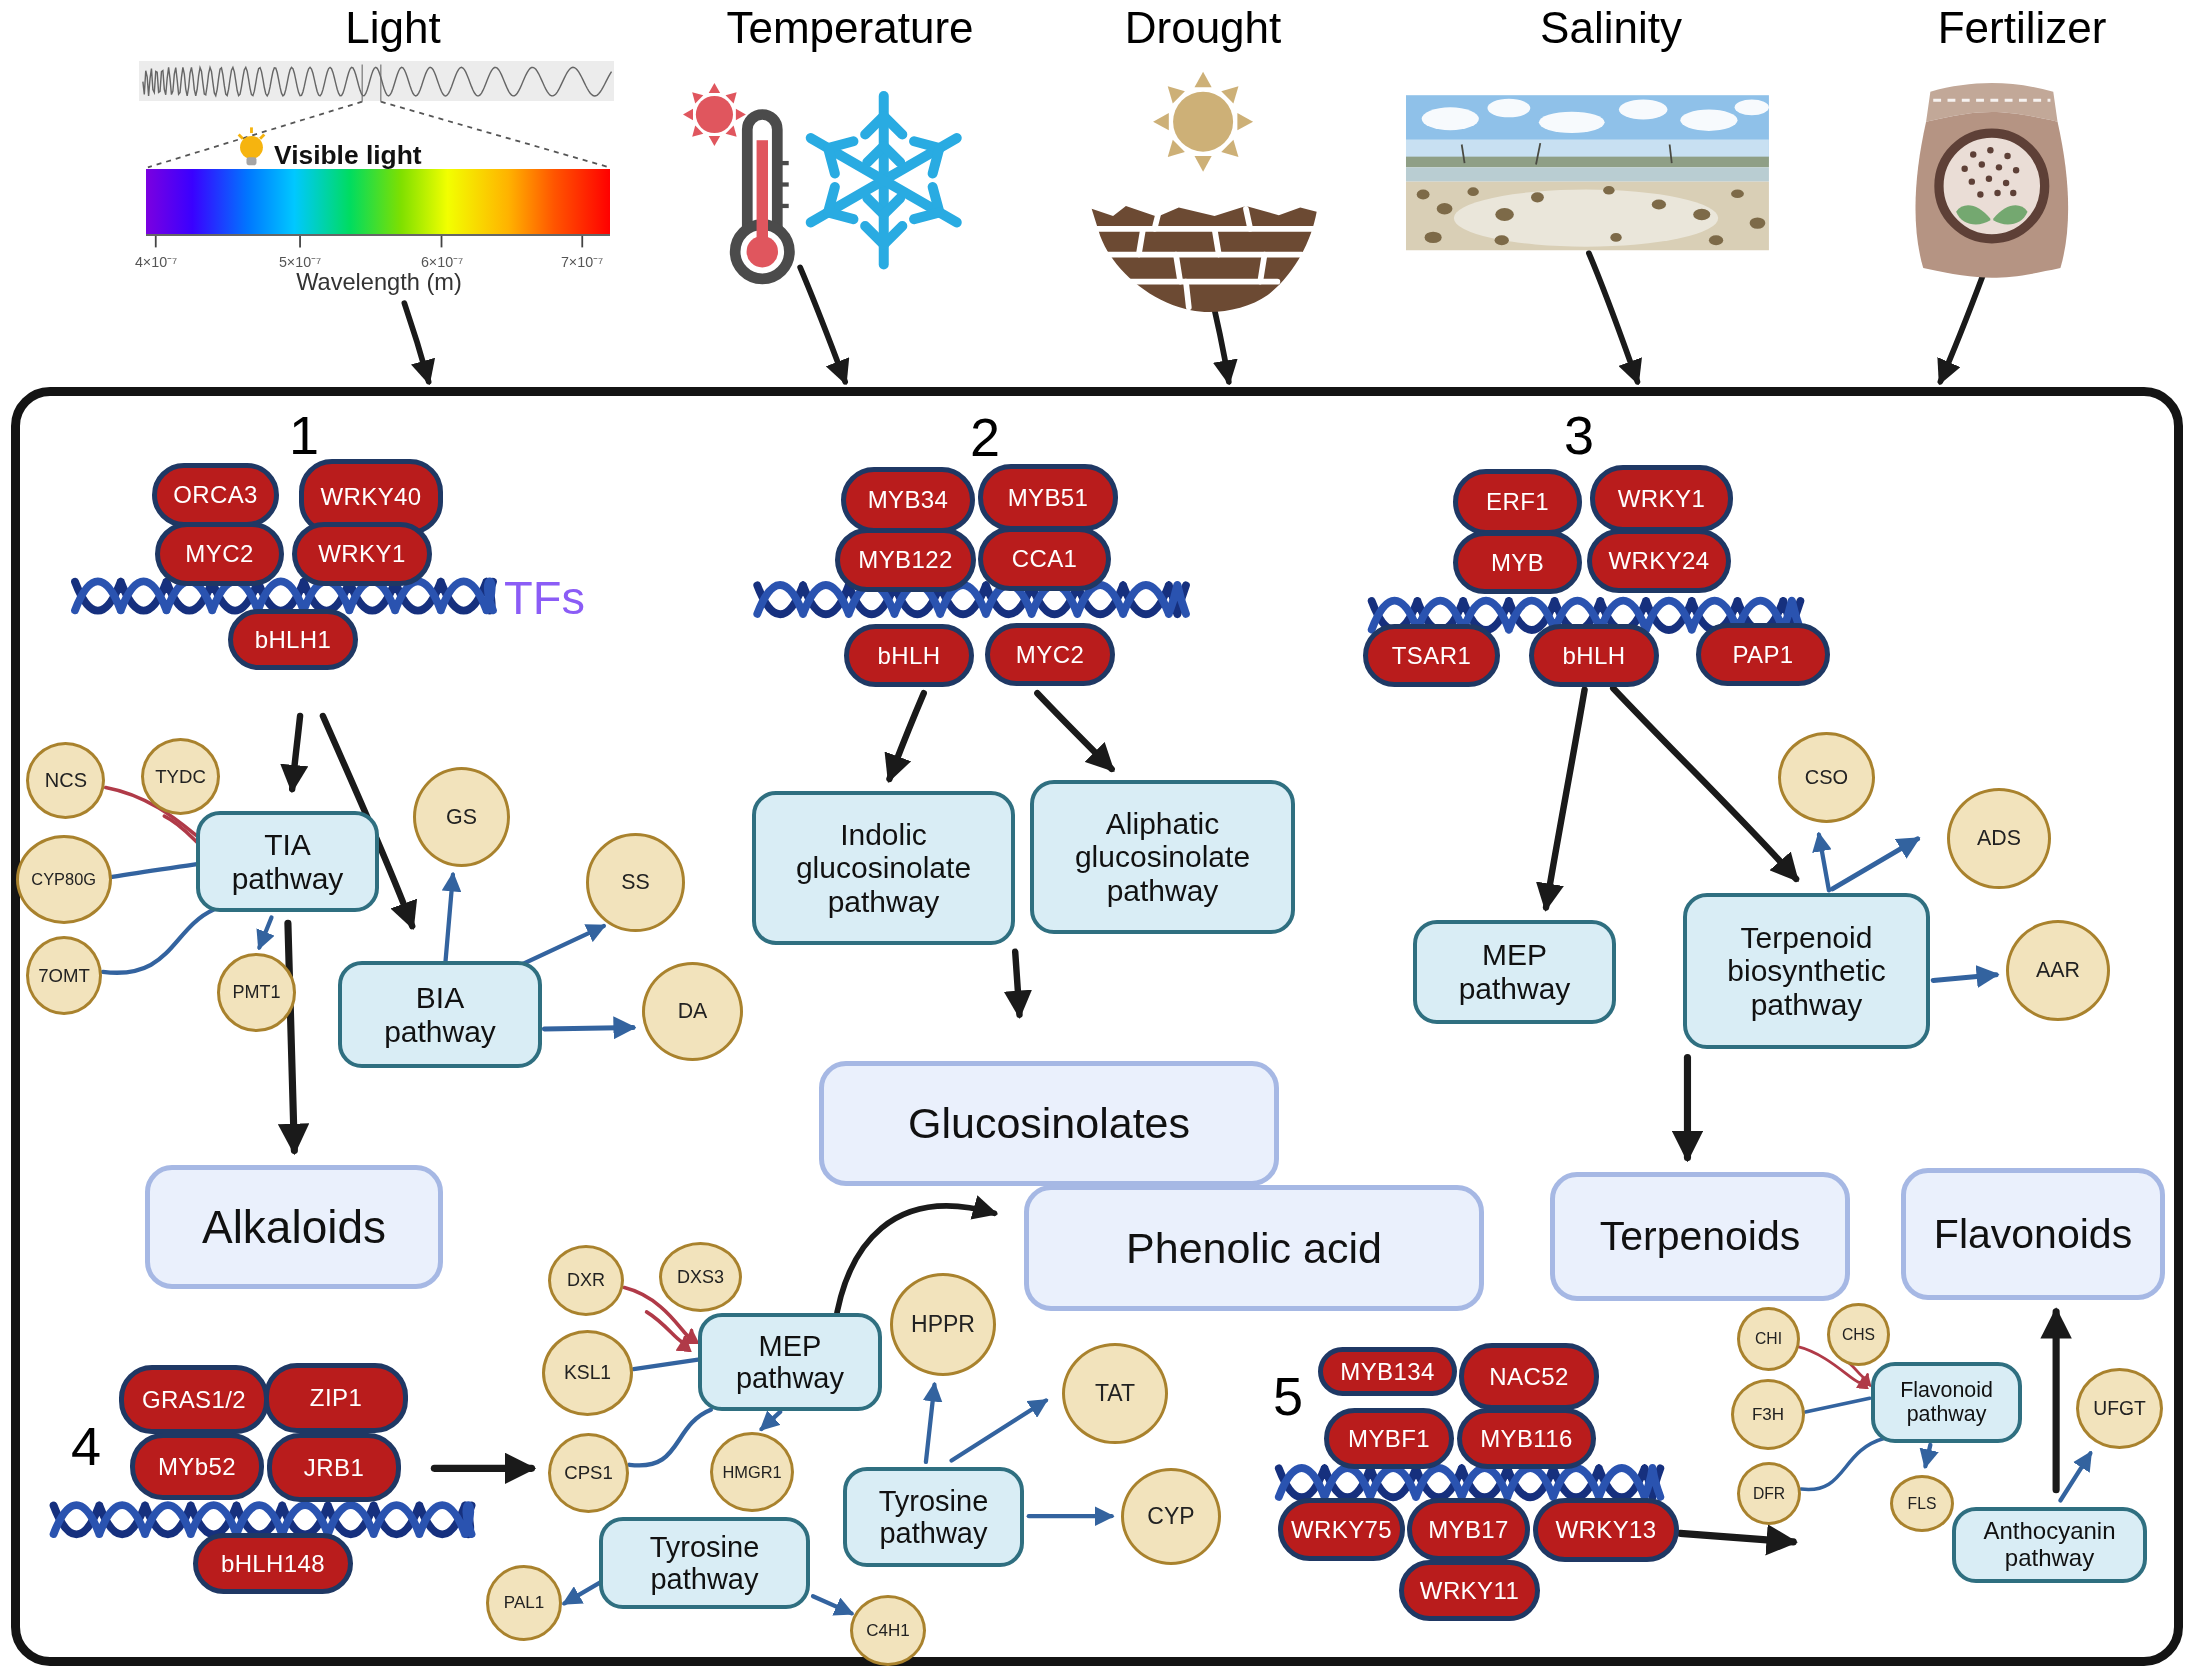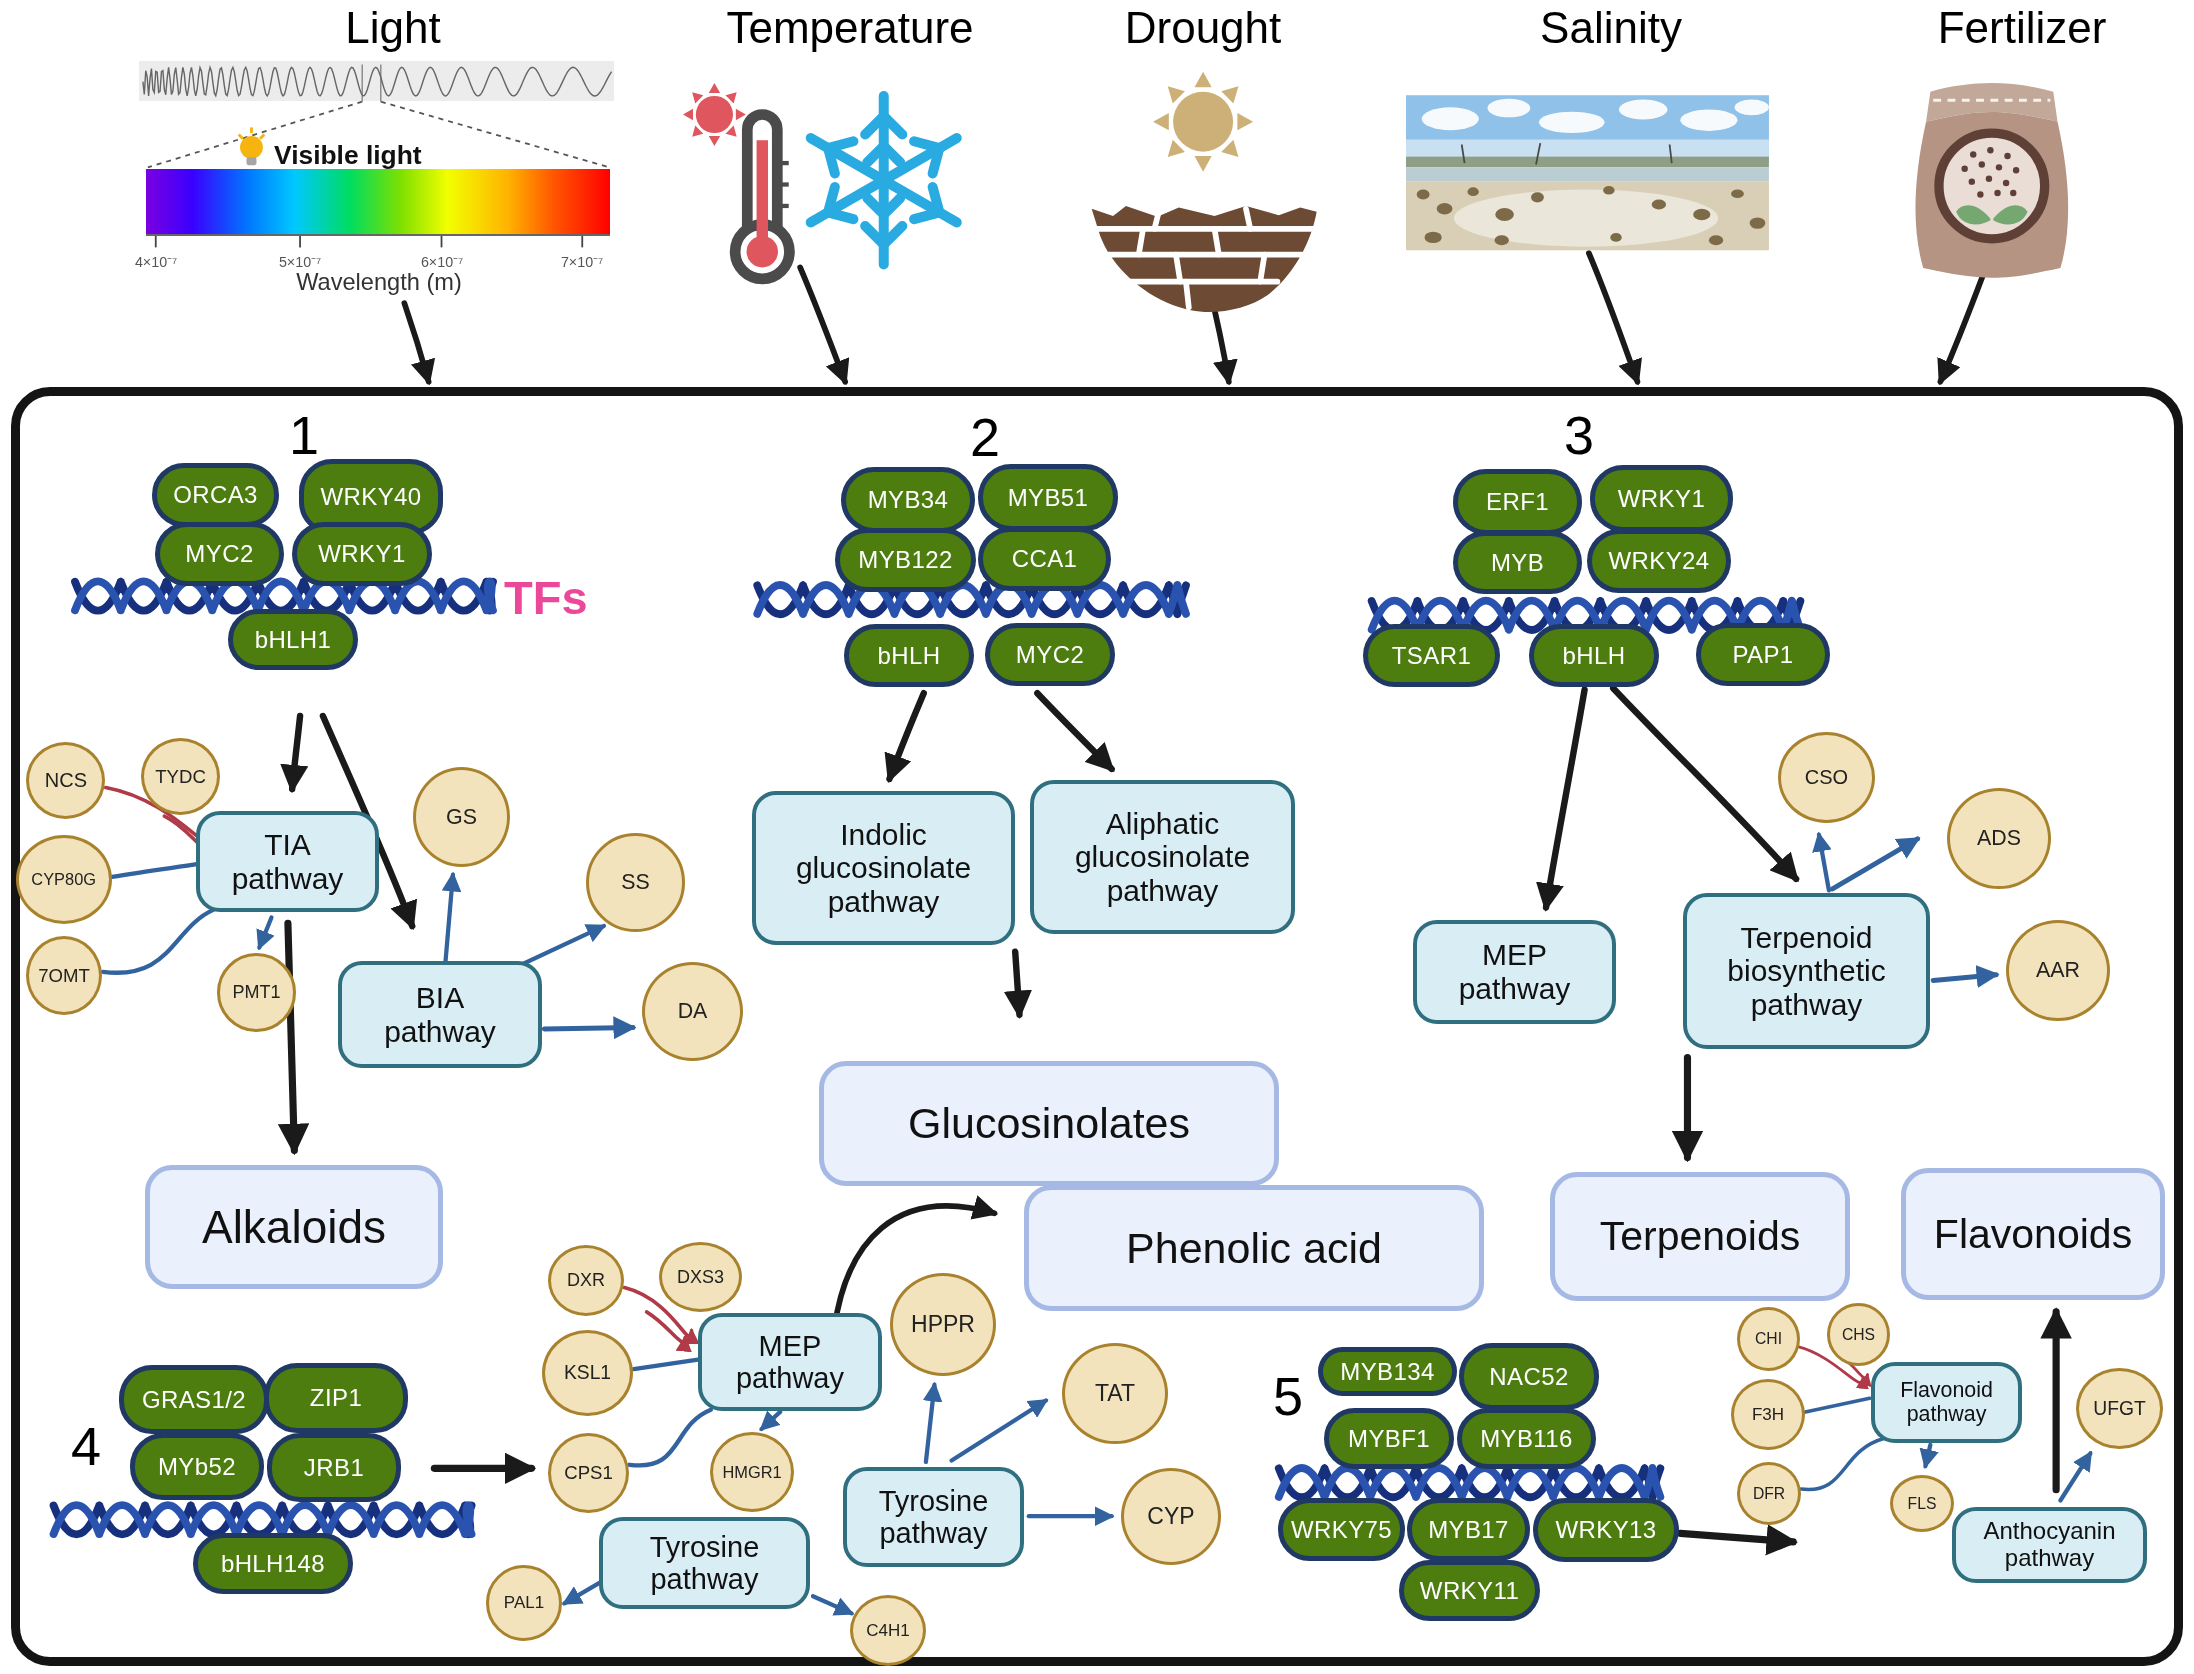--- a/index.html
+++ b/index.html
@@ -1,23 +1,23 @@
 <!DOCTYPE html>
 <html style="font-size:11.4px"><head>
 <meta charset="utf-8">
 <style>
   html,body{margin:0;padding:0;background:#fff;font-family:"Liberation Sans",sans-serif;}
   #stage{position:relative;width:2194px;height:1675px;background:#fff;overflow:hidden;}
   #stage *{box-sizing:border-box;}
   svg{position:absolute;left:0;top:0;}
   .hdr{position:absolute;transform:translateX(-50%);font-size:44px;color:#000;white-space:nowrap;}
   .num{position:absolute;transform:translateX(-50%);font-size:54px;color:#000;}
-  .tfs{position:absolute;font-size:47px;color:#ec4899;font-weight:bold;}
+  .tfs{position:absolute;font-size:47px;color:#8b5cf6;}
   .frame{position:absolute;left:11.4px;top:387px;width:2172px;height:1279px;border:9.3px solid #141414;border-radius:39px;}
-  .pill{position:absolute;background:#4d7c0f;border:5px solid #1F3864;border-radius:33px;color:#fff;
+  .pill{position:absolute;background:#b91c1c;border:5px solid #1F3864;border-radius:33px;color:#fff;
         display:grid;place-items:center;font-size:24px;letter-spacing:0.4px;text-align:center;}
   .enz{position:absolute;background:#F2E3BC;border:3.6px solid #A9822D;border-radius:50%;color:#222;
        display:grid;place-items:center;text-align:center;}
   .pbox{position:absolute;background:#D9EDF5;border:4.3px solid #2F6F80;border-radius:24px;color:#111;
         display:grid;place-items:center;text-align:center;white-space:pre-line;line-height:1.12;}
   .obox{position:absolute;background:#EAF0FC;border:5.7px solid #A6B8E4;border-radius:27px;color:#111;
         display:grid;place-items:center;text-align:center;}
   .vlight{position:absolute;left:274px;top:140px;font-size:26.4px;font-weight:bold;color:#111;}
   .wlen{position:absolute;left:379px;top:269px;transform:translateX(-50%);font-size:23.6px;color:#333;}
   .tick{position:absolute;transform:translateX(-50%);font-size:14.3px;color:#555;}

